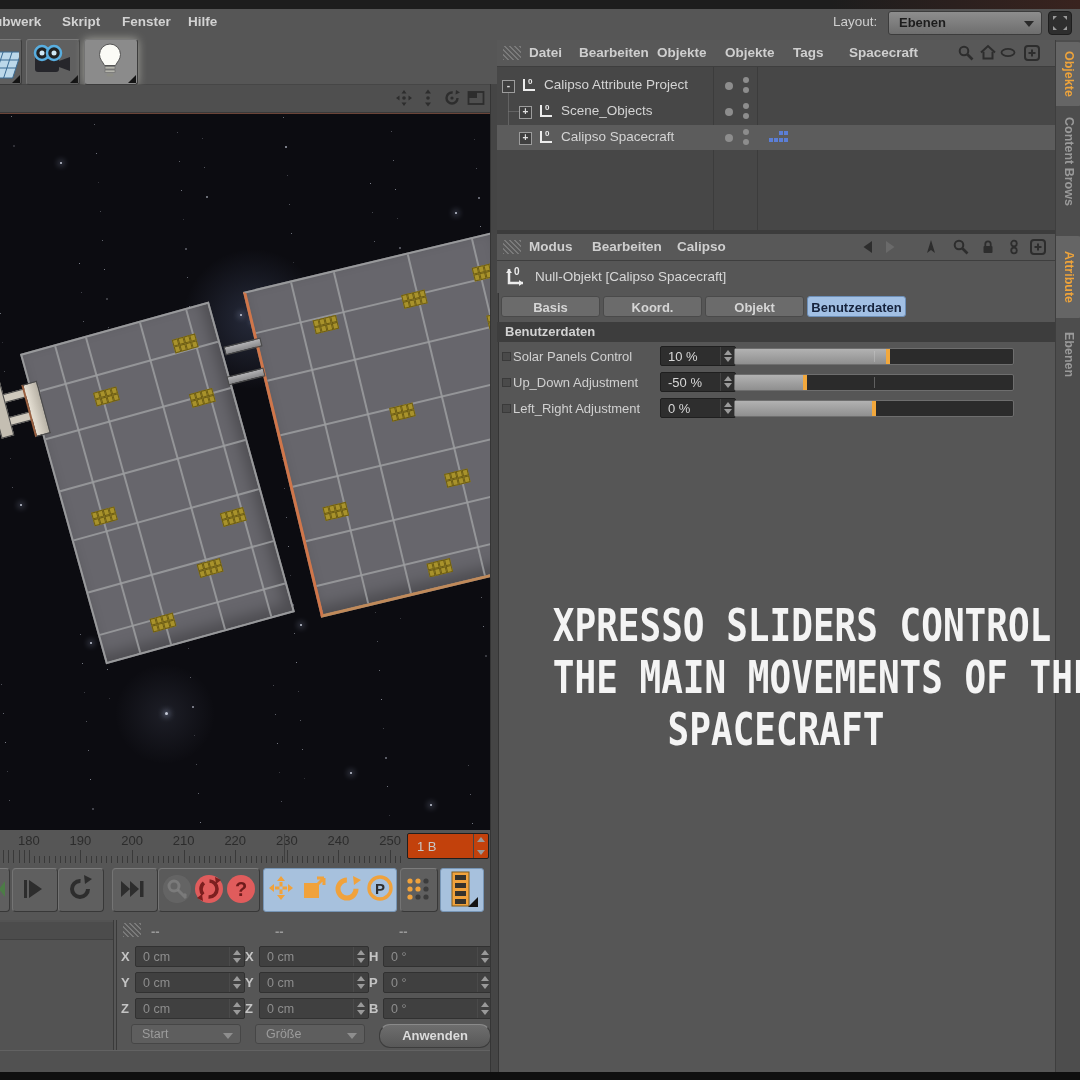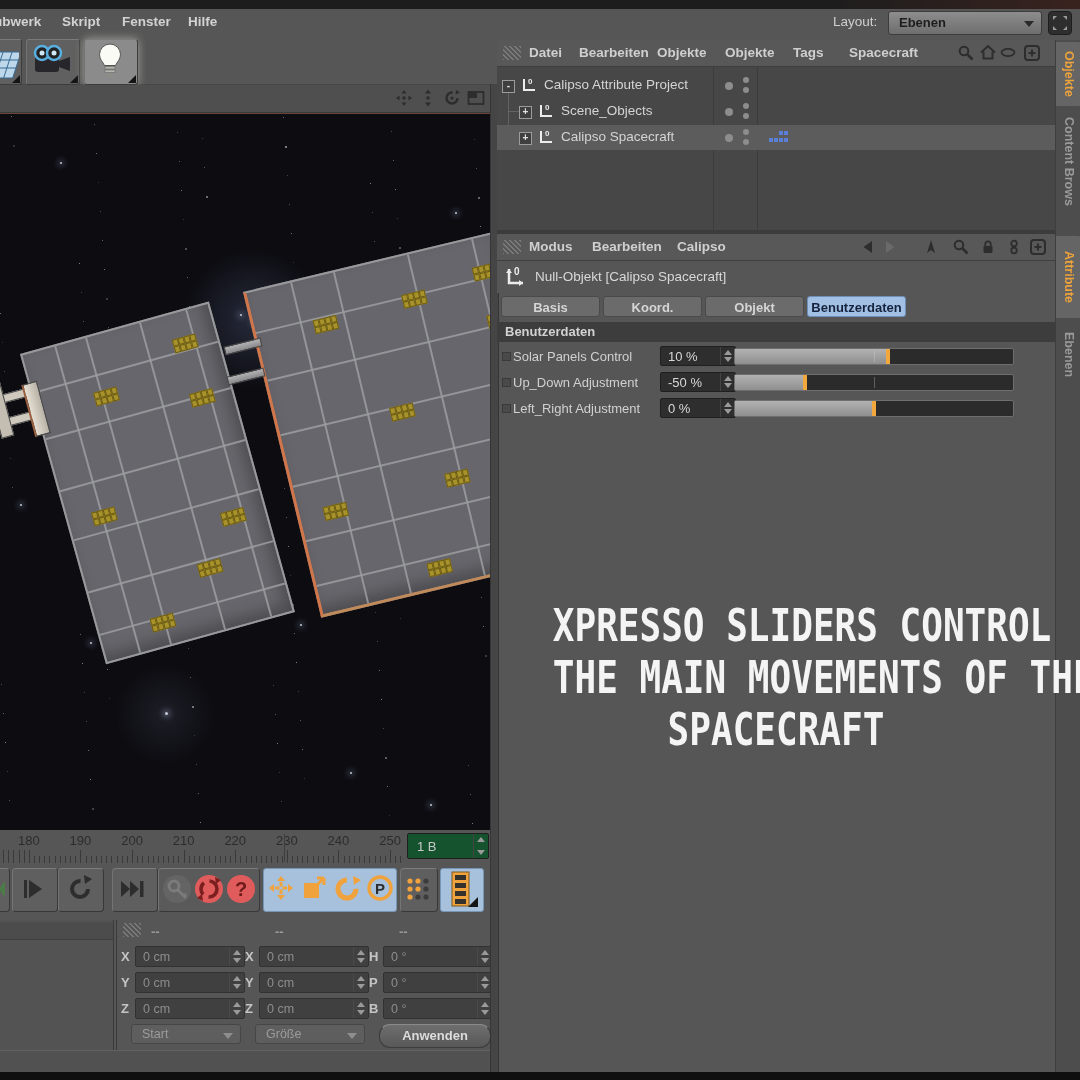--- a/index.html
+++ b/index.html
@@ -31,21 +31,21 @@
      #0c0c11;overflow:hidden;border-top:1px solid #6b4438;}
   .star{position:absolute;background:#cfd4e2;border-radius:50%;}
   .panel{position:absolute;background:#67666c;border:2px solid #98999b;box-shadow:inset -6px -8px 14px rgba(0,0,0,.25);}
   .gline{position:absolute;background:#9c9da0;opacity:.85;}
   .cluster{position:absolute;width:24px;height:13px;}
   .rod{position:absolute;background:linear-gradient(#b3b3b5,#88888a);border:1px solid #4a4a4a;}
   
   #ruler{left:0;top:830px;width:497px;height:36px;background:#565656;}
   .ruler-num{position:absolute;top:3px;color:#2c2c2c;font-size:13px;}
   .tick{position:absolute;background:#393939;width:1px;}
-  #framefield{position:absolute;left:407px;top:833px;width:82px;height:26px;background:#14532d;
+  #framefield{position:absolute;left:407px;top:833px;width:82px;height:26px;background:#c2410c;
      border:1px solid #1f1f1f;border-radius:2px;color:#c8c8c8;font-size:13px;line-height:25px;padding-left:9px;box-sizing:border-box;}
   #transport{left:0;top:866px;width:497px;height:54px;background:#565656;}
   .pbtn{position:absolute;top:2px;height:42px;background:#5f5f5f;border-radius:4px;
      border-top:1px solid #7c7c7c;border-left:1px solid #747474;border-bottom:1px solid #383838;border-right:1px solid #383838;}
   .bluebg{position:absolute;background:#a7c1dd;border:1px solid #7795b5;border-radius:3px;}
   
   #om-bar{left:497px;top:40px;width:558px;height:26px;background:#585858;border-bottom:1px solid #3e3e3e;}
   #om-tree{left:497px;top:67px;width:558px;height:163px;background:#474747;}
   .om-menu-item,.am-menu-item{position:absolute;top:5px;color:#cfcfcf;font-size:13.5px;font-weight:bold;}
   .grip{position:absolute;width:18px;height:14px;top:6px;left:6px;

